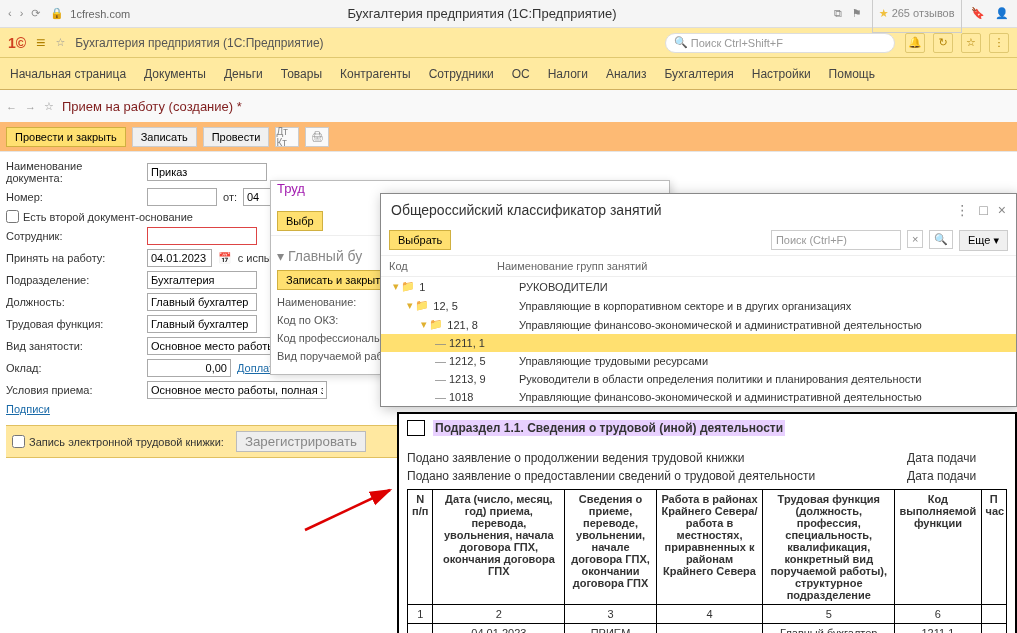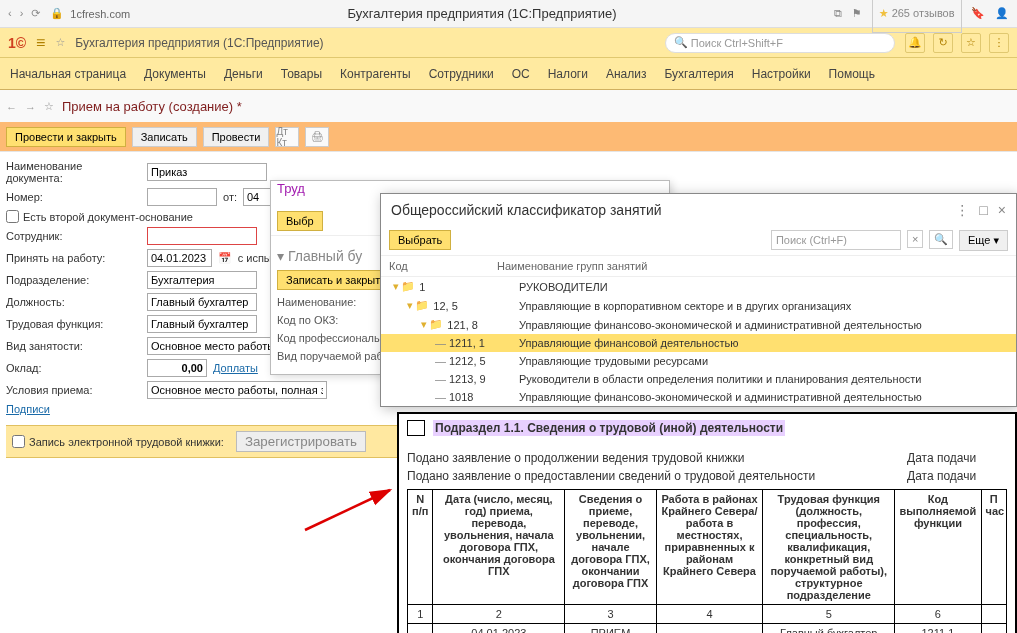--- a/index.html
+++ b/index.html
@@ -174,21 +174,21 @@
     <div class="frow">
         <span class="flabel">Трудовая функция:</span>
         <input class="finput" style="width: 110px;" value="Главный бухгалтер">
       </div>
     <div class="frow">
         <span class="flabel">Вид занятости:</span>
         <input class="finput" style="width: 130px;" value="Основное место работы">
       </div>
     <div class="frow">
         <span class="flabel">Оклад:</span>
-        <input class="finput" style="width: 60px; text-align: right; font-weight: bold;" value="0,00">
+        <input class="finput" style="width: 84px; text-align: right;" value="0,00">
         <span class="link">Доплаты</span>
       </div>
     <div class="frow">
         <span class="flabel">Условия приема:</span>
         <input class="finput" style="width: 180px;" value="Основное место работы, полная занятос">
       </div>
     <div class="frow">
         <span class="link">Подписи</span>
       </div>
     <div class="record-row">
@@ -260,21 +260,20 @@
               <span class="folder">▾ 📁</span>
               <span>121, 8</span>
             </span>
             <span>Управляющие финансово-экономической и административной деятельностью</span>
           </div>
           <div class="tree-row sel">
             <span class="c1" style="padding-left: 46px;">
               <span class="dash">—</span>
               <span>1211, 1</span>
             </span>
-            <span>Управляющие финансовой деятельностью</span>
           </div>
           <div class="tree-row">
             <span class="c1" style="padding-left: 46px;">
               <span class="dash">—</span>
               <span>1212, 5</span>
             </span>
             <span>Управляющие трудовыми ресурсами</span>
           </div>
           <div class="tree-row">
             <span class="c1" style="padding-left: 46px;">

